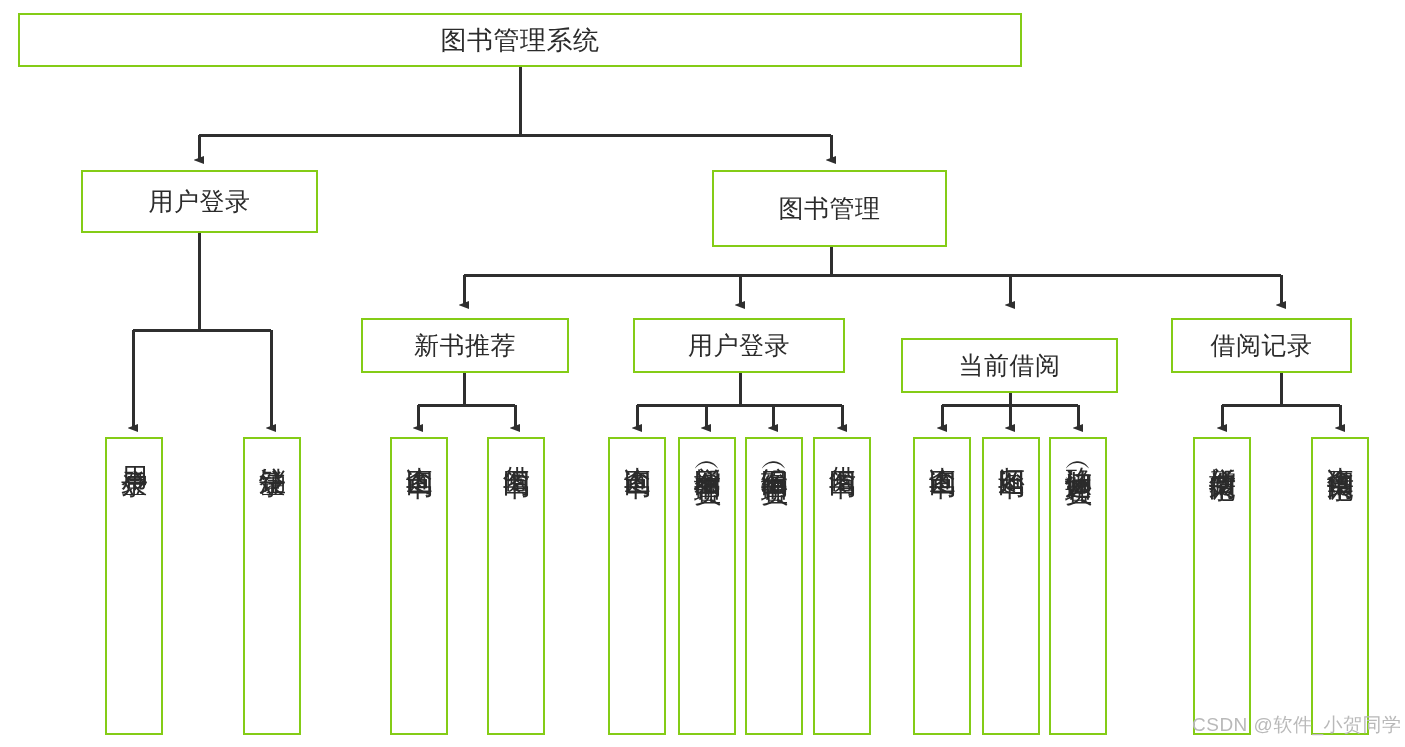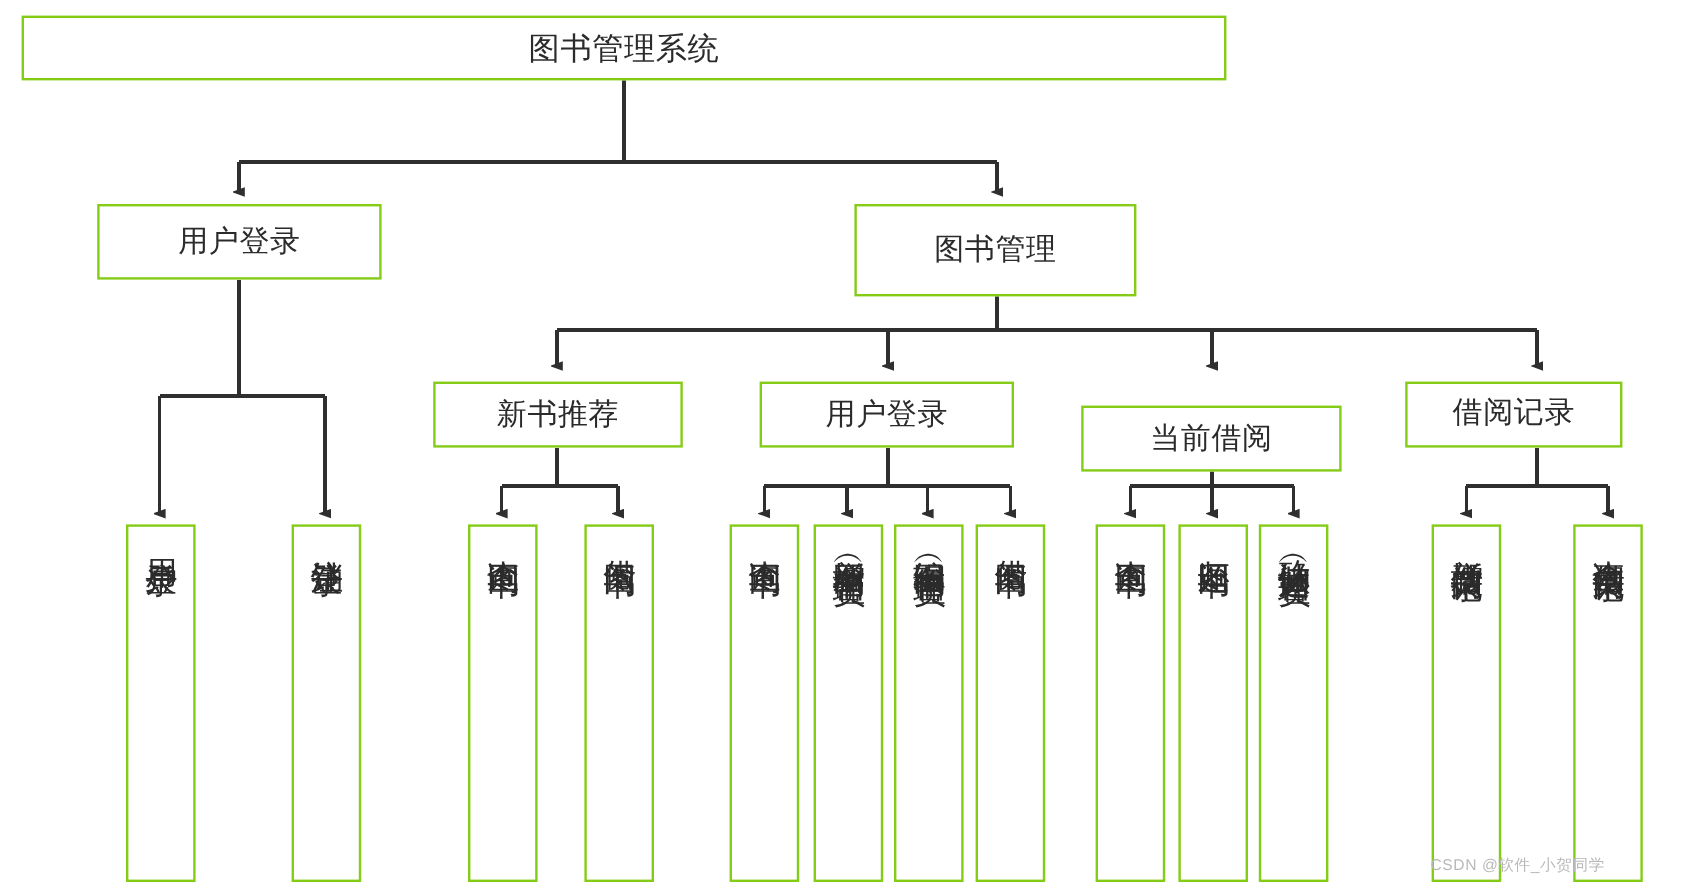--- a/index.html
+++ b/index.html
@@ -56,21 +56,21 @@
     line-height: 1.0;
     letter-spacing: 2px;
   }
   .node.root .label {
     font-size: 26px;
   }
   #watermark {
     position: absolute;
     left: 1192px;
     top: 712px;
-    font-size: 13px;
+    font-size: 19px;
     color: #b9b9b9;
     white-space: nowrap;
     letter-spacing: 0.5px;
   }
 </style>
 </head>
 <body>
 
 <div id="diagram-root">
 
@@ -137,21 +137,21 @@
 
   <div class="node horizontal" style="left:361px; top:318px; width:208px; height:55px;">
     <span class="label">新书推荐</span>
   </div>
   <div class="node horizontal" style="left:633px; top:318px; width:212px; height:55px;">
     <span class="label">用户登录</span>
   </div>
   <div class="node horizontal" style="left:901px; top:318px; width:217px; height:55px;margin-top:20px;">
     <span class="label">当前借阅</span>
   </div>
-  <div class="node horizontal" style="left:1171px; top:318px; width:181px; height:55px;font-family:Liberation Mono, monospace;">
+  <div class="node horizontal" style="left:1171px; top:318px; width:181px; height:55px;">
     <span class="label">借阅记录</span>
   </div>
 
   <div class="node vertical" style="left:105px; top:437px; width:58px; height:298px;">
     <span class="label">用户登录</span>
   </div>
   <div class="node vertical" style="left:243px; top:437px; width:58px; height:298px;">
     <span class="label">注销登录</span>
   </div>
 

